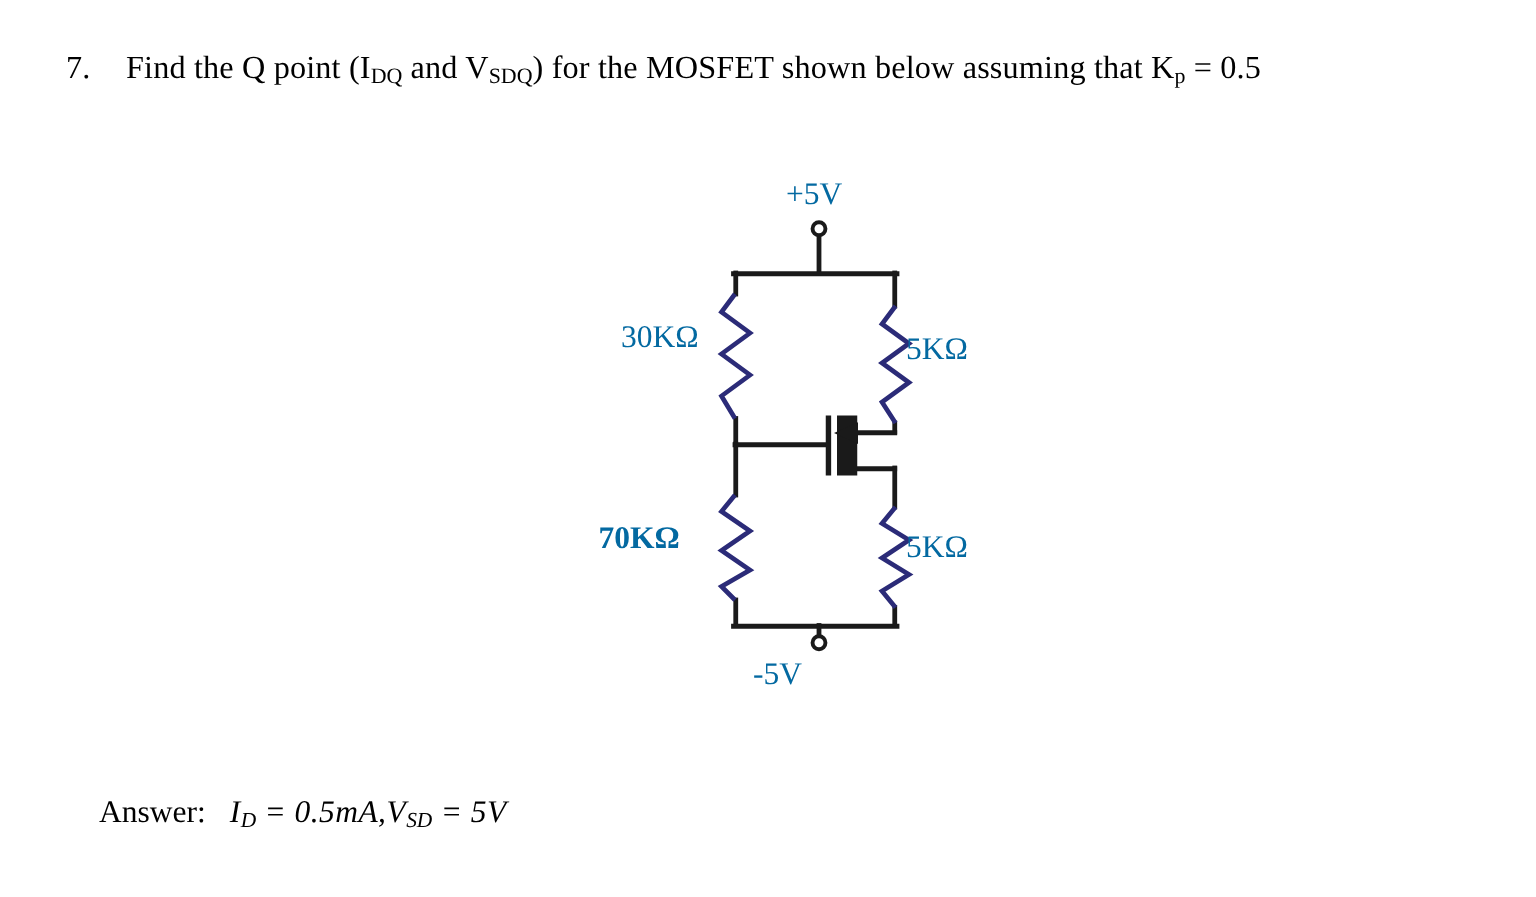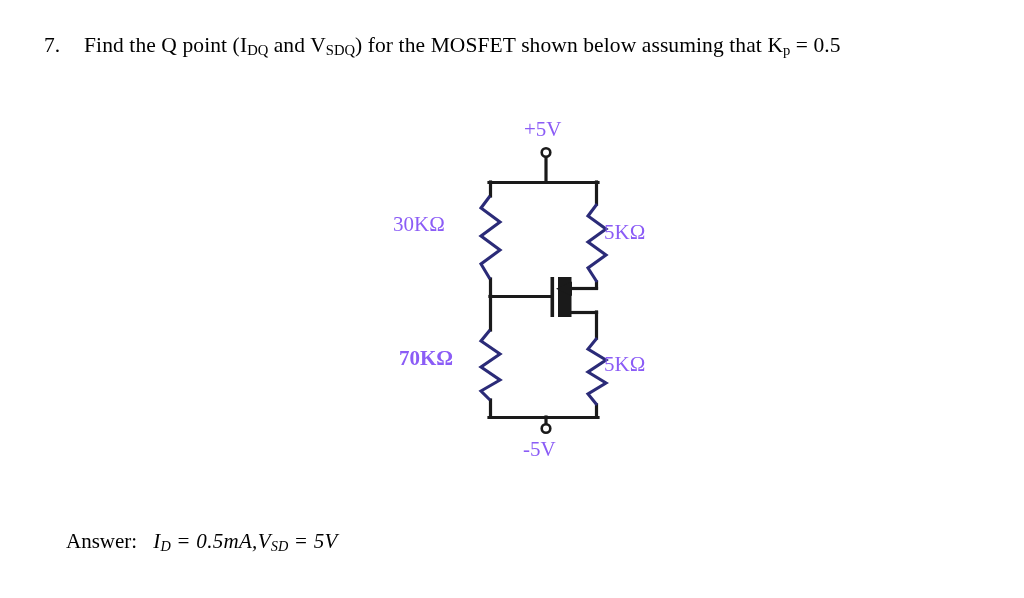--- a/index.html
+++ b/index.html
@@ -63,25 +63,25 @@
   #circuit-svg {
     display: block;
   }
 
   
   .clabel {
     position: absolute;
     font-size: 21px;
     line-height: 24px;
     white-space: nowrap;
-    color: #8b5cf6;
+    color: #0369a1;
   }
   #label-vdd  { left: 524px; top: 117px; }
-  #label-vss  { left: 523px; top: 437px; }
-  #label-r1   { left: 393px; top: 212px; }
+  #label-vss  { left: 502px; top: 437px; }
+  #label-r1   { left: 414px; top: 212px; }
   #label-r2   { left: 399px; top: 346px; font-weight: bold; }
   #label-rd   { left: 604px; top: 220px; }
   #label-rs   { left: 604px; top: 352px; }
 
   
   #answer-block {
     position: absolute;
     left: 66px;
     top: 527px;
     font-size: 21px;

